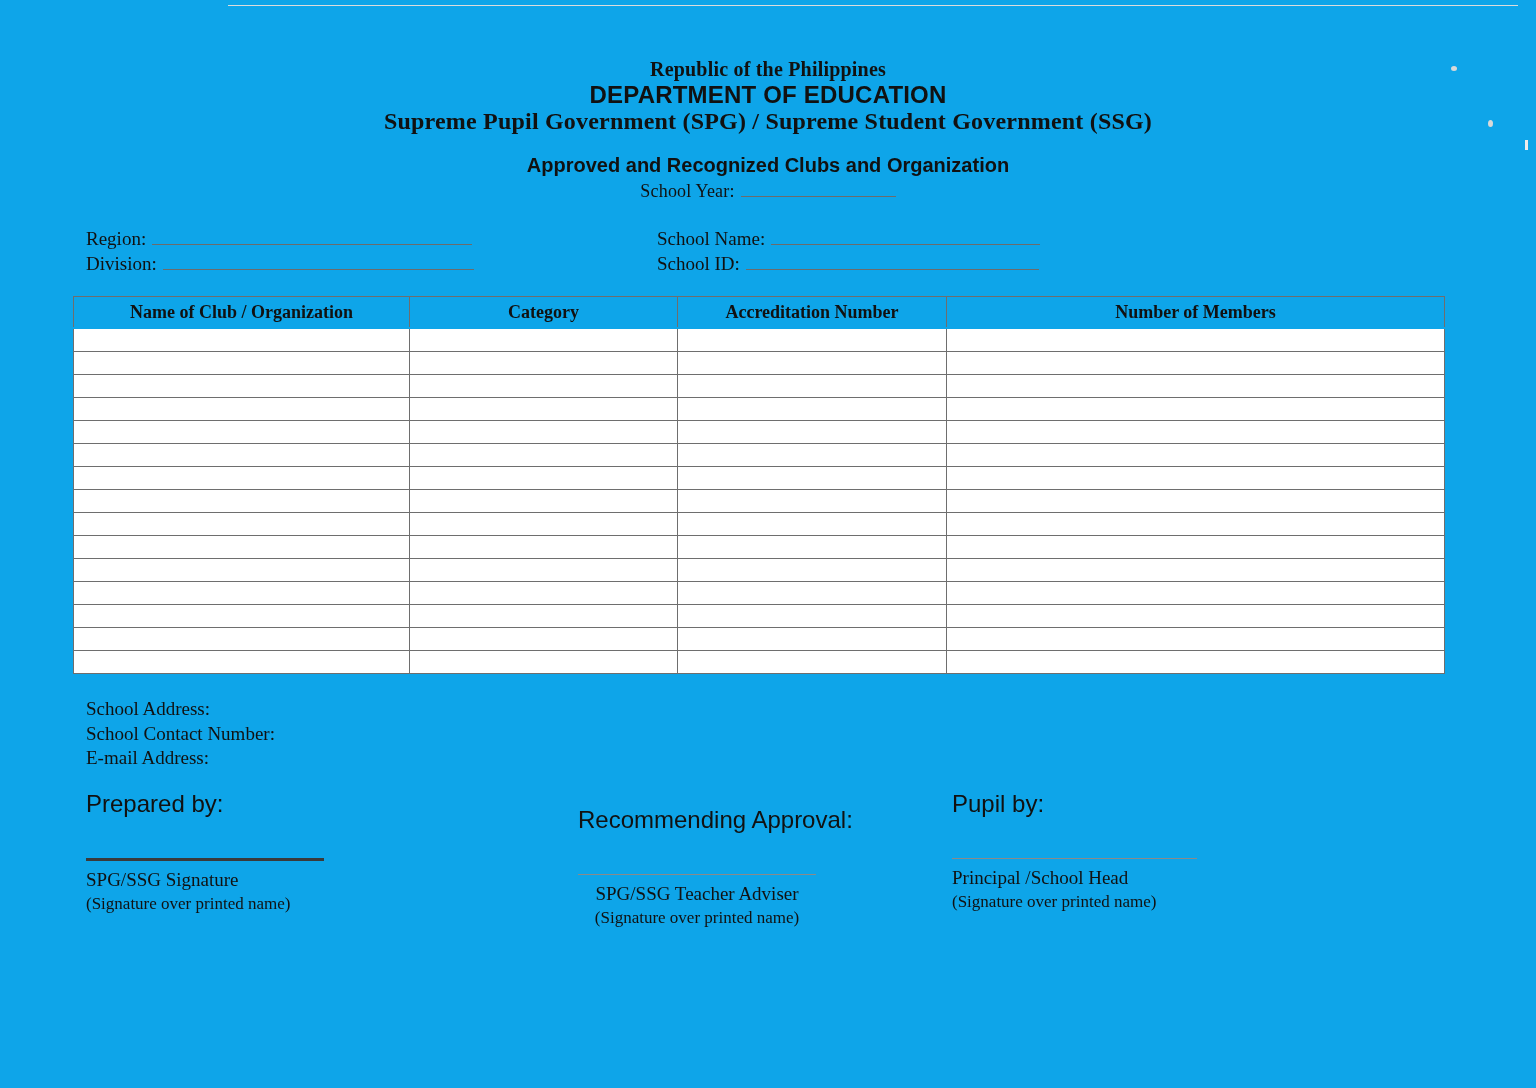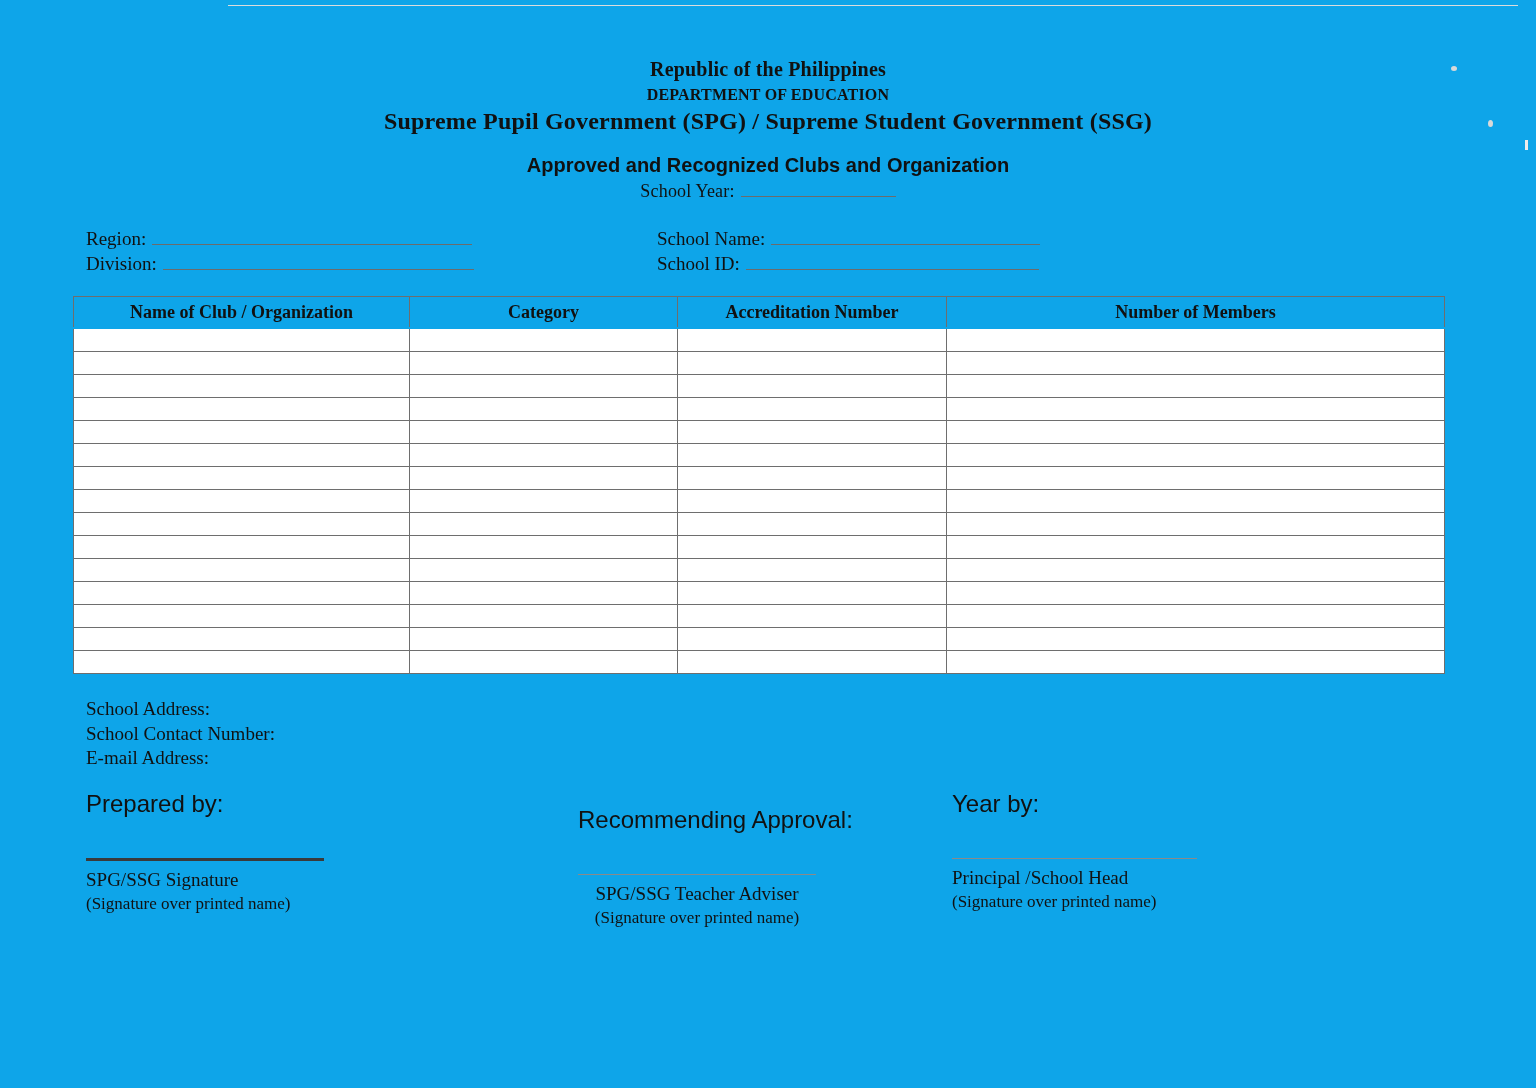--- a/index.html
+++ b/index.html
@@ -45,21 +45,21 @@
     top: 56px;
     width: 1536px;
     text-align: center;
   }
   .hdr-line {
     font-weight: bold;
     letter-spacing: 0.2px;
     line-height: 26px;
   }
   .hdr-line-1 { font-size: 20px; }
-  .hdr-line-2 { font-size: 16px; font-family: Liberation Serif, serif; }
+  .hdr-line-2 { font-size: 24px; font-family: Liberation Sans, sans-serif; }
   .hdr-line-3 { font-size: 24px; font-family: Liberation Serif, serif; }
 
   .subtitle {
     position: absolute;
     left: 0;
     top: 154px;
     width: 1536px;
     text-align: center;
     font-size: 20px;
     font-weight: bold;
@@ -357,21 +357,21 @@
     </div>
 
     <div class="sig-block sig-b2">
       <div class="sig-heading">Recommending Approval:</div>
       <div class="sig-line sig-line-light-2"></div>
       <div class="sig-role">SPG/SSG Teacher Adviser</div>
       <div class="sig-note">(Signature over printed name)</div>
     </div>
 
     <div class="sig-block sig-b3">
-      <div class="sig-heading">Year by:</div>
+      <div class="sig-heading">Pupil by:</div>
       <div class="sig-line sig-line-light-3"></div>
       <div class="sig-role">Principal /School Head</div>
       <div class="sig-note">(Signature over printed name)</div>
     </div>
 
   </div>
 
 </div>
 
 </body></html>

